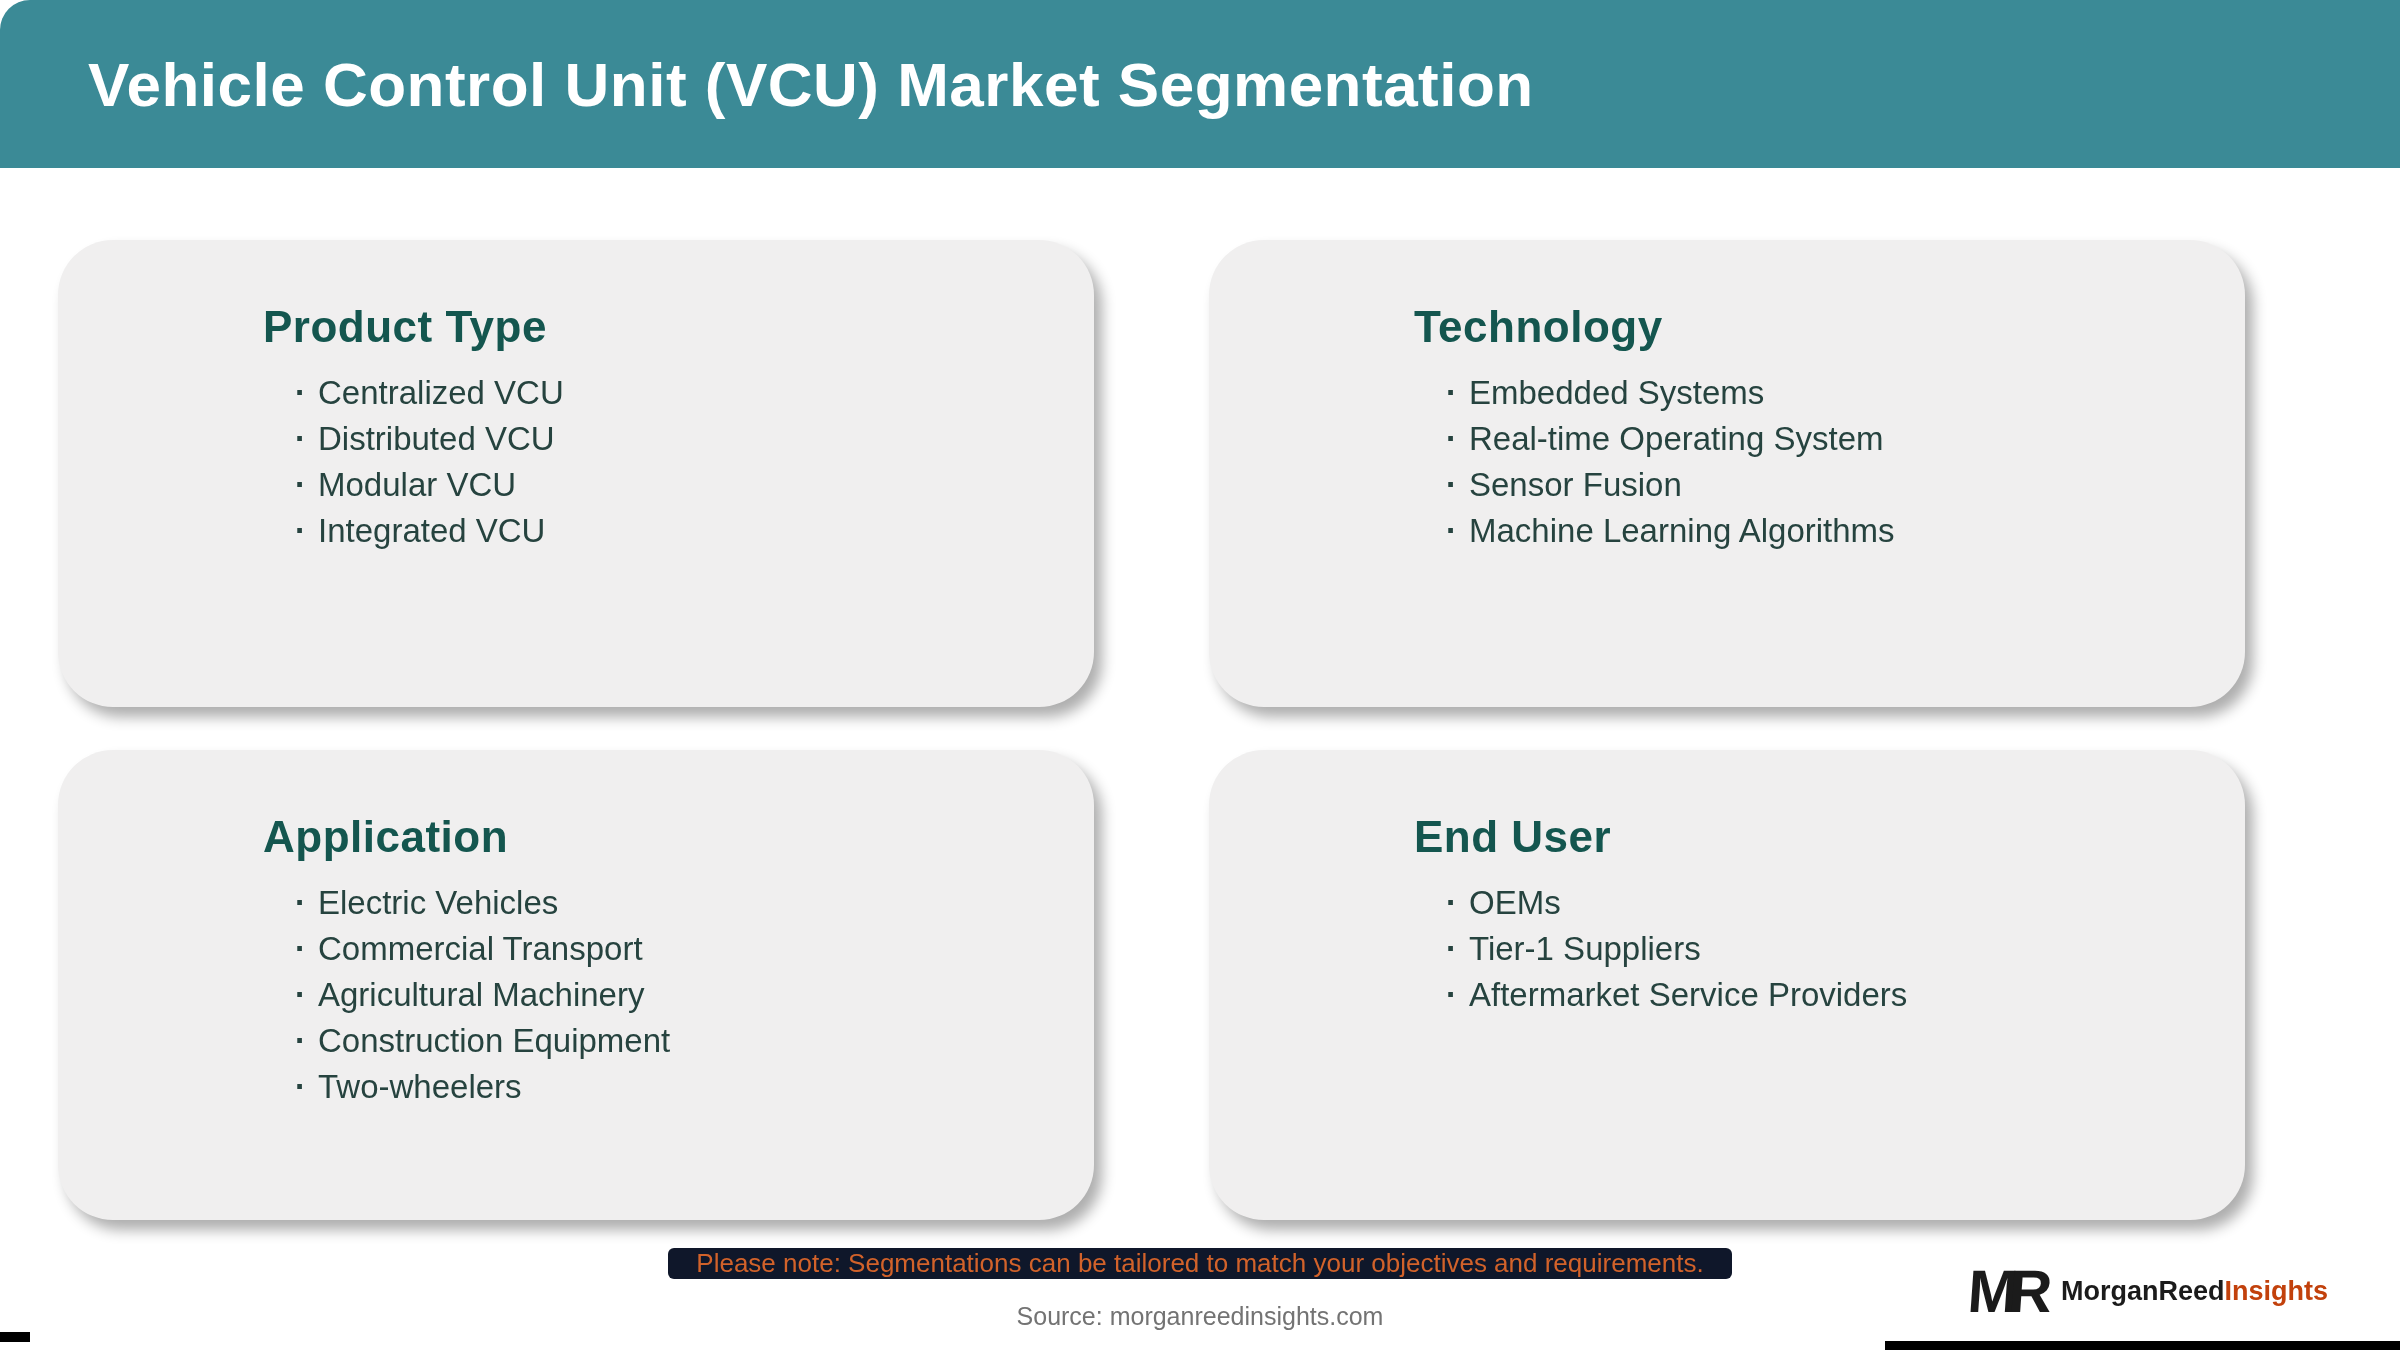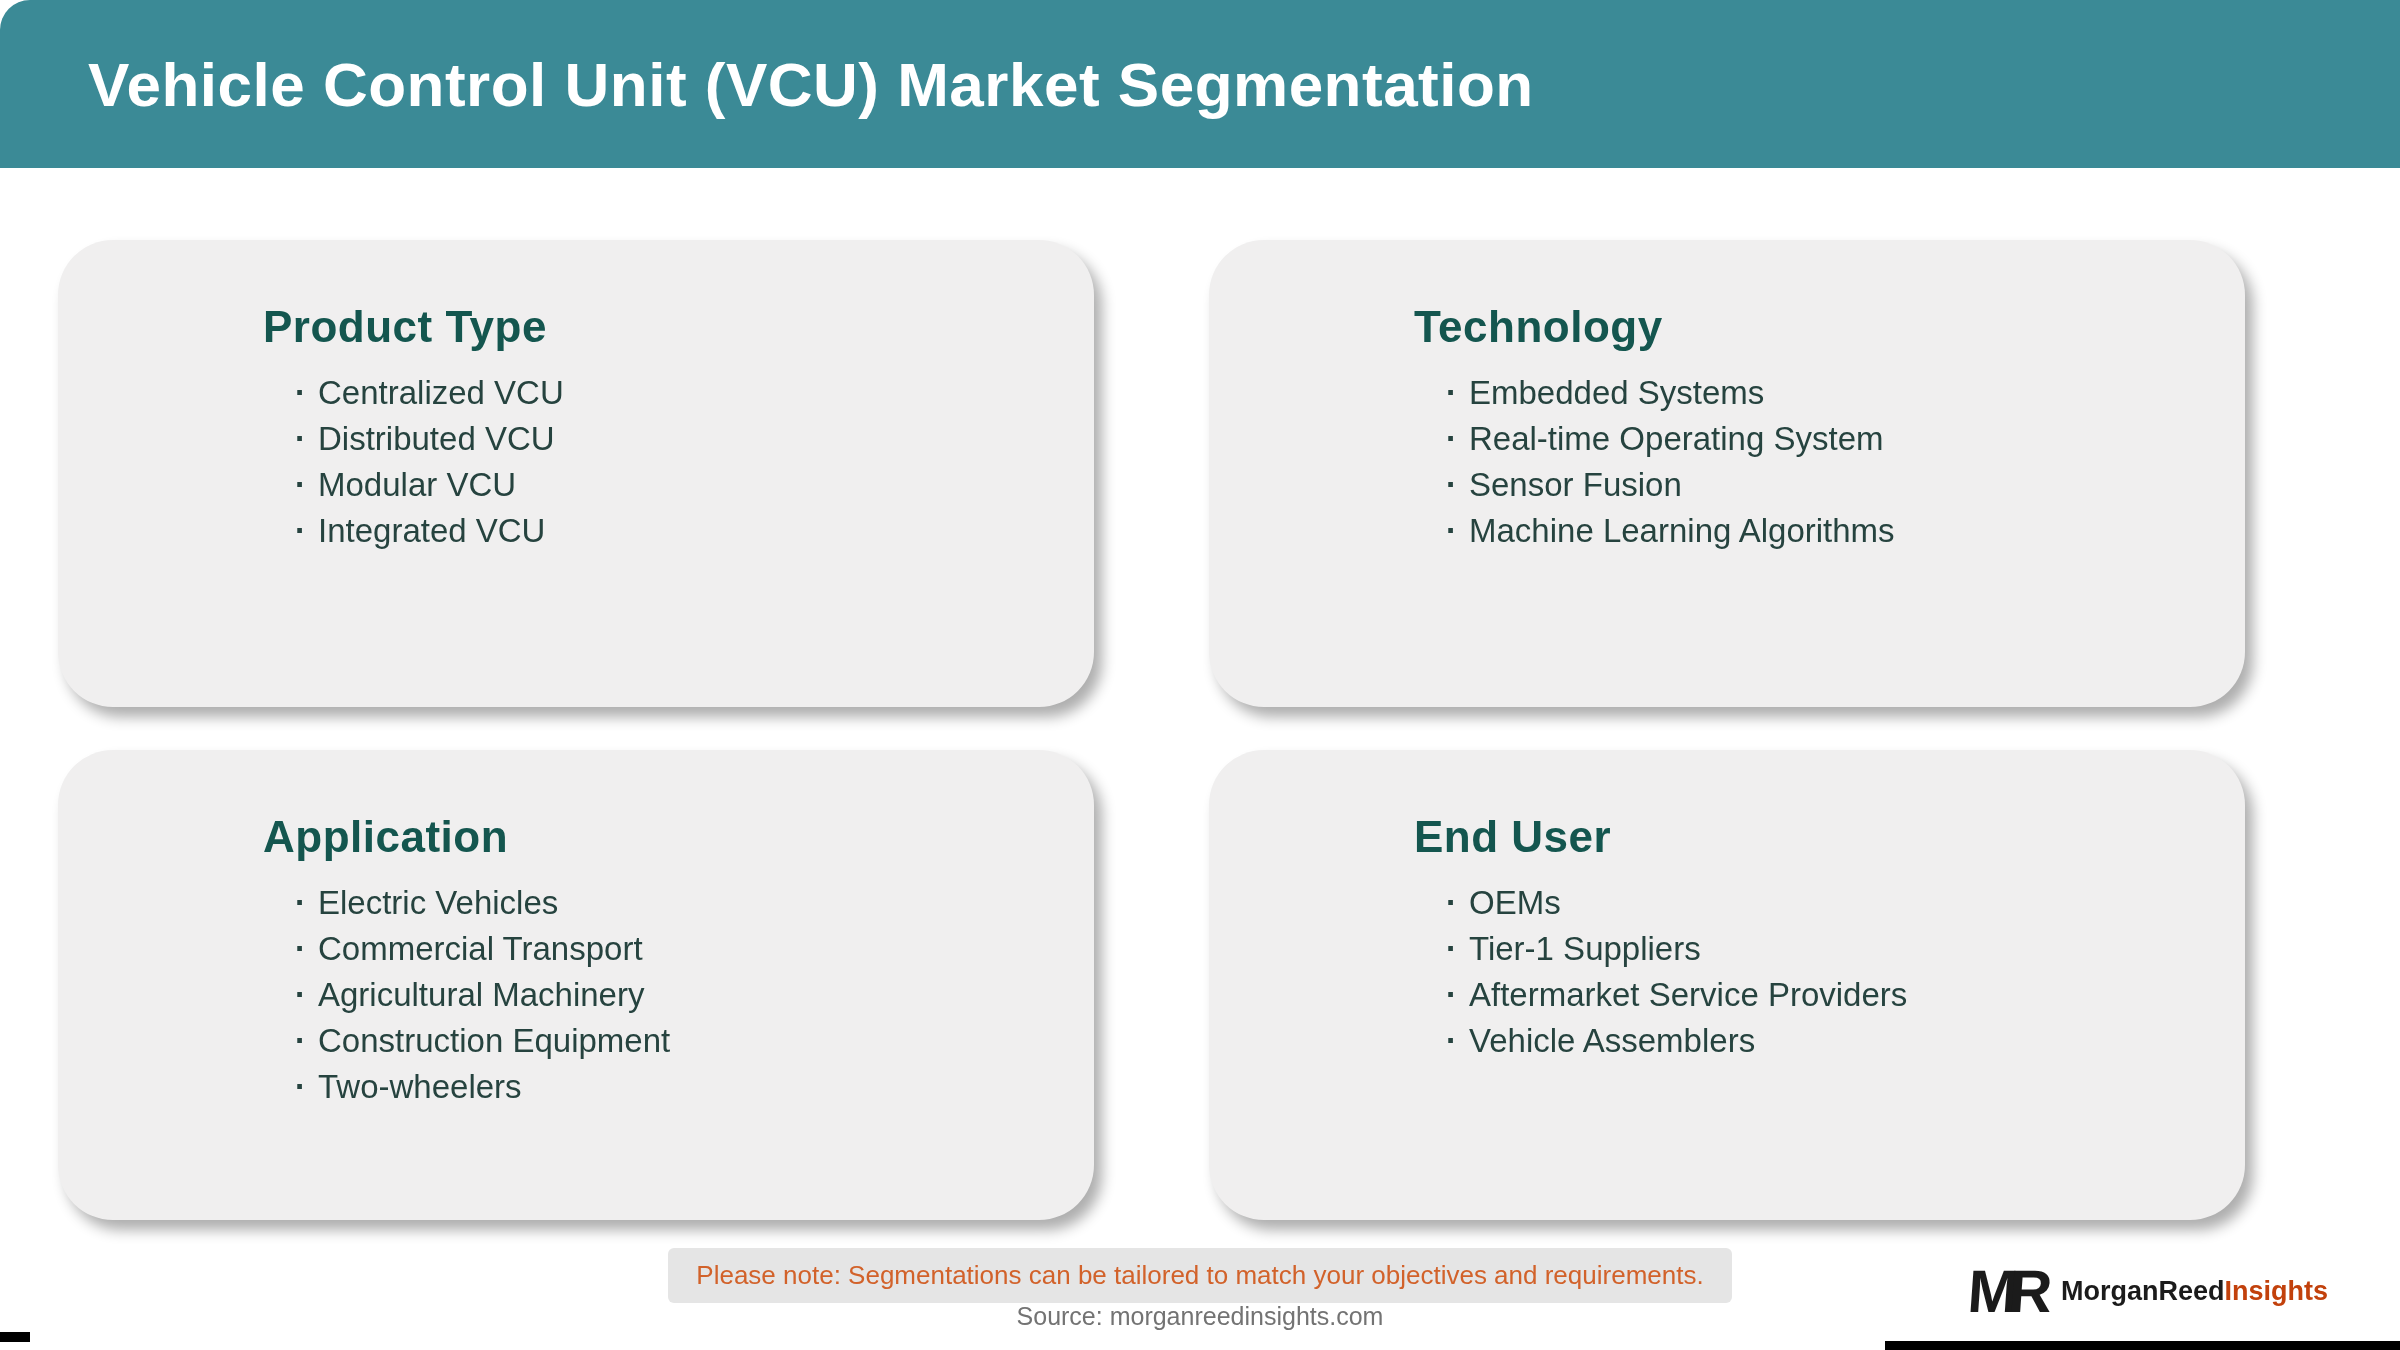--- a/index.html
+++ b/index.html
@@ -71,24 +71,24 @@
 
   
   .note-row {
     position: absolute;
     top: 1248px;
     left: 0; right: 0;
     text-align: center;
   }
   .note-pill {
     display: inline-block;
-    background: #e5e5e5;
+    background: #0f172a;
     color: var(--note, #d2622a);
     font-size: 26px;
-    padding: 12px 28px;
+    padding: 0 28px;
     border-radius: 6px;
   }
   .source-row {
     position: absolute;
     top: 1302px;
     left: 0; right: 0;
     text-align: center;
   }
   .source-text {
     color: #737373;
@@ -170,21 +170,20 @@
         <li><span class="bullet">·</span><span>Two-wheelers</span></li>
       </ul>
   </section>
 
   <section class="card">
     <h2 class="card-title">End User</h2>
     <ul class="card-list">
         <li><span class="bullet">·</span><span>OEMs</span></li>
         <li><span class="bullet">·</span><span>Tier-1 Suppliers</span></li>
         <li><span class="bullet">·</span><span>Aftermarket Service Providers</span></li>
-        <li><span class="bullet">·</span><span>Vehicle Assemblers</span></li>
       </ul>
   </section>
 
 </main>
 
 <div class="note-row">
   <span class="note-pill">Please note: Segmentations can be tailored to match your objectives and requirements.</span>
 </div>
 
 <div class="source-row">

